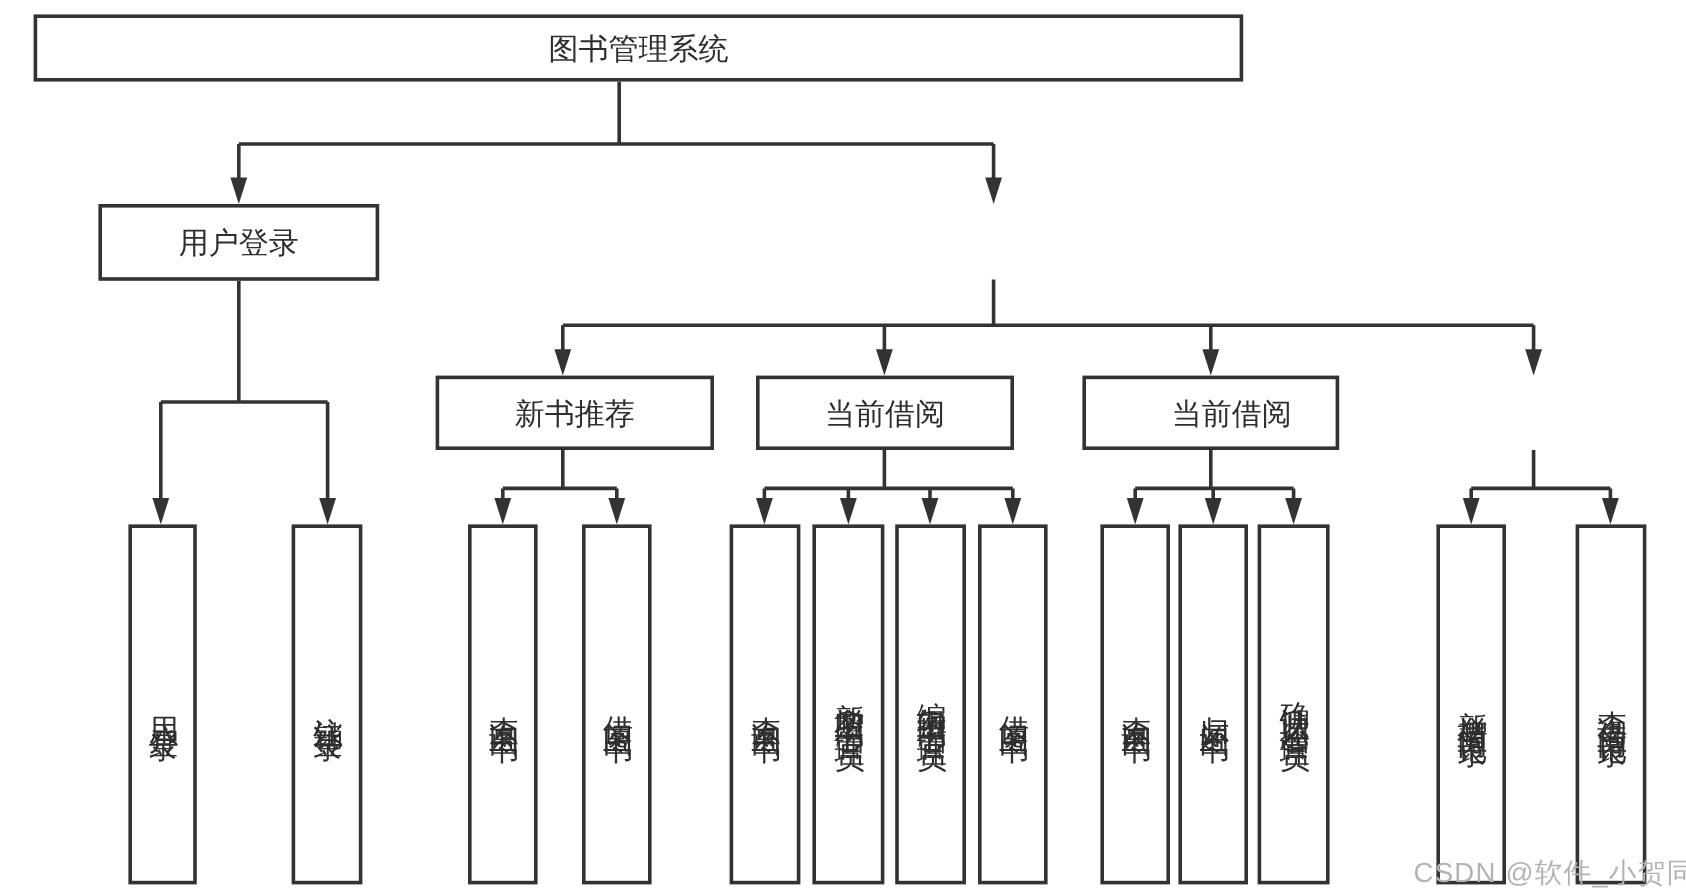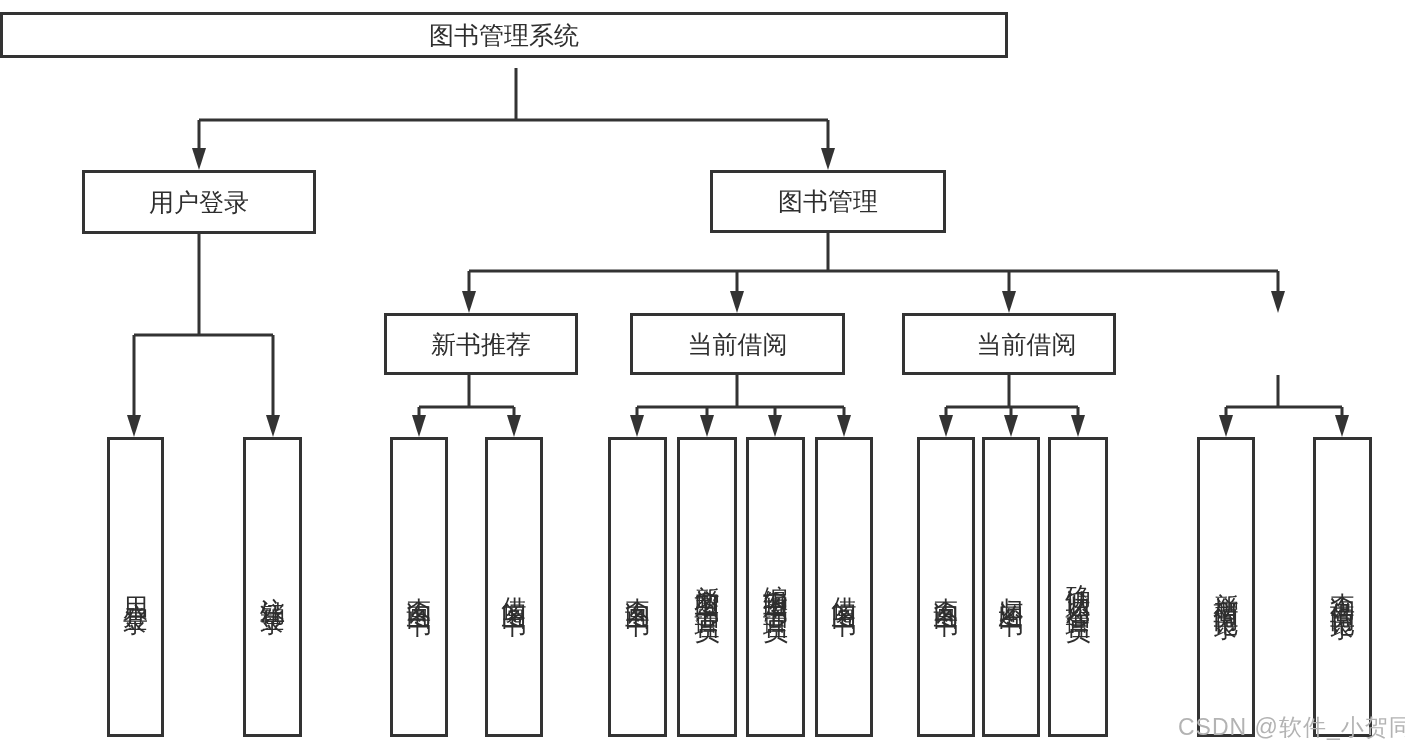--- a/index.html
+++ b/index.html
@@ -55,26 +55,25 @@
       <polygon points="768,415 782,415 775,437"></polygon>
       <polygon points="837,415 851,415 844,437"></polygon>
       <polygon points="939,415 953,415 946,437"></polygon>
       <polygon points="1004,415 1018,415 1011,437"></polygon>
       <polygon points="1071,415 1085,415 1078,437"></polygon>
       <polygon points="1219,415 1233,415 1226,437"></polygon>
       <polygon points="1335,415 1349,415 1342,437"></polygon>
     </g>
   </svg>
 
-  <div class="hbox" style="left:0;top:12px;width:1008px;height:46px;">图书管理系统</div>
+  <div class="hbox" style="left:28px;top:12px;width:1008px;height:56px;">图书管理系统</div>
 
   <div class="hbox" style="left:82px;top:170px;width:234px;height:64px;">用户登录</div>
-  <div class="hbox" style="left:710px;top:170px;width:236px;height:63px;">图书管理</div>
 
-  <div class="hbox" style="left:384px;top:313px;width:194px;height:62px;">新书推荐</div>
+  <div class="hbox" style="left:363px;top:313px;width:232px;height:62px;">新书推荐</div>
   <div class="hbox" style="left:630px;top:313px;width:215px;height:62px;">当前借阅</div>
   <div class="hbox" style="left:902px;top:313px;width:214px;height:62px;padding-left:35px;">当前借阅</div>
 
   <div class="vbox" style="left:107px;width:57px;">
     <span class="vtext">用户登录</span>
   </div>
   <div class="vbox" style="left:243px;width:59px;">
     <span class="vtext">注销登录</span>
   </div>
 

